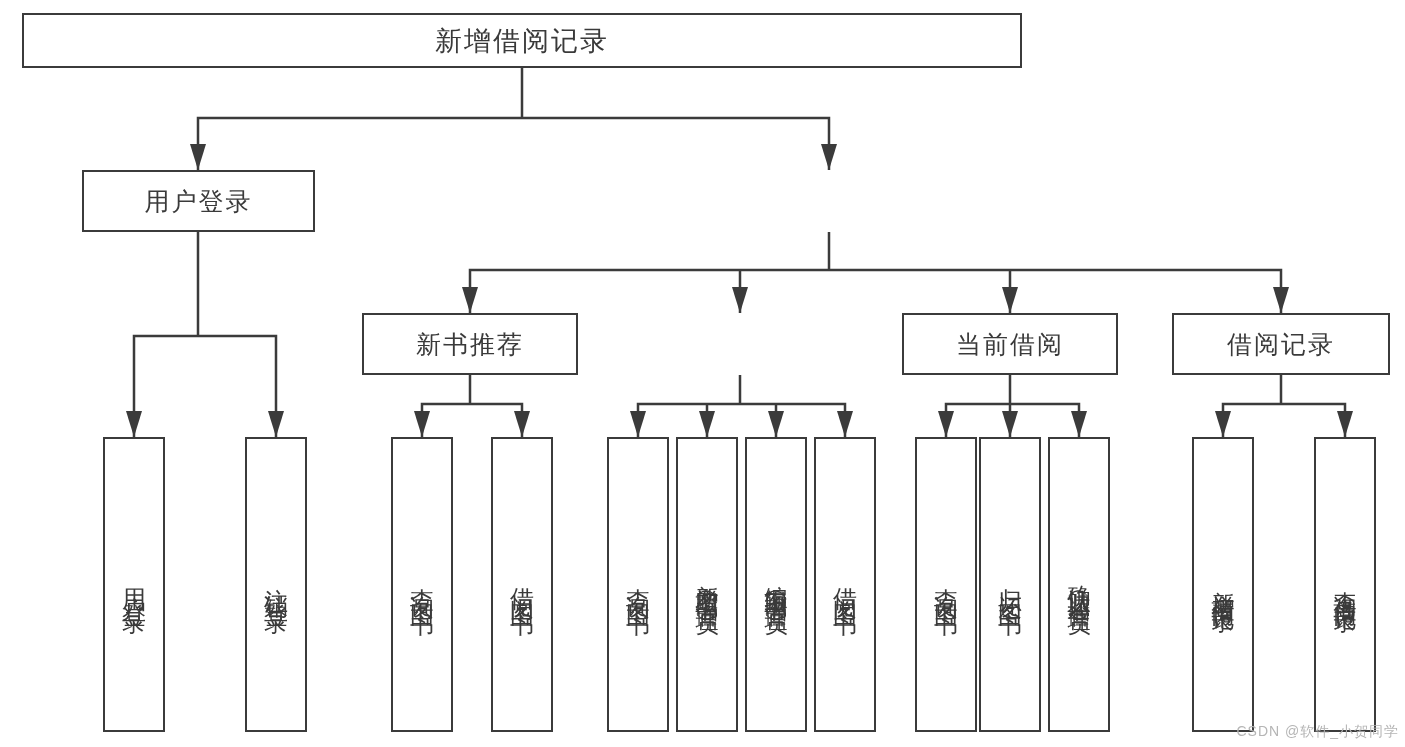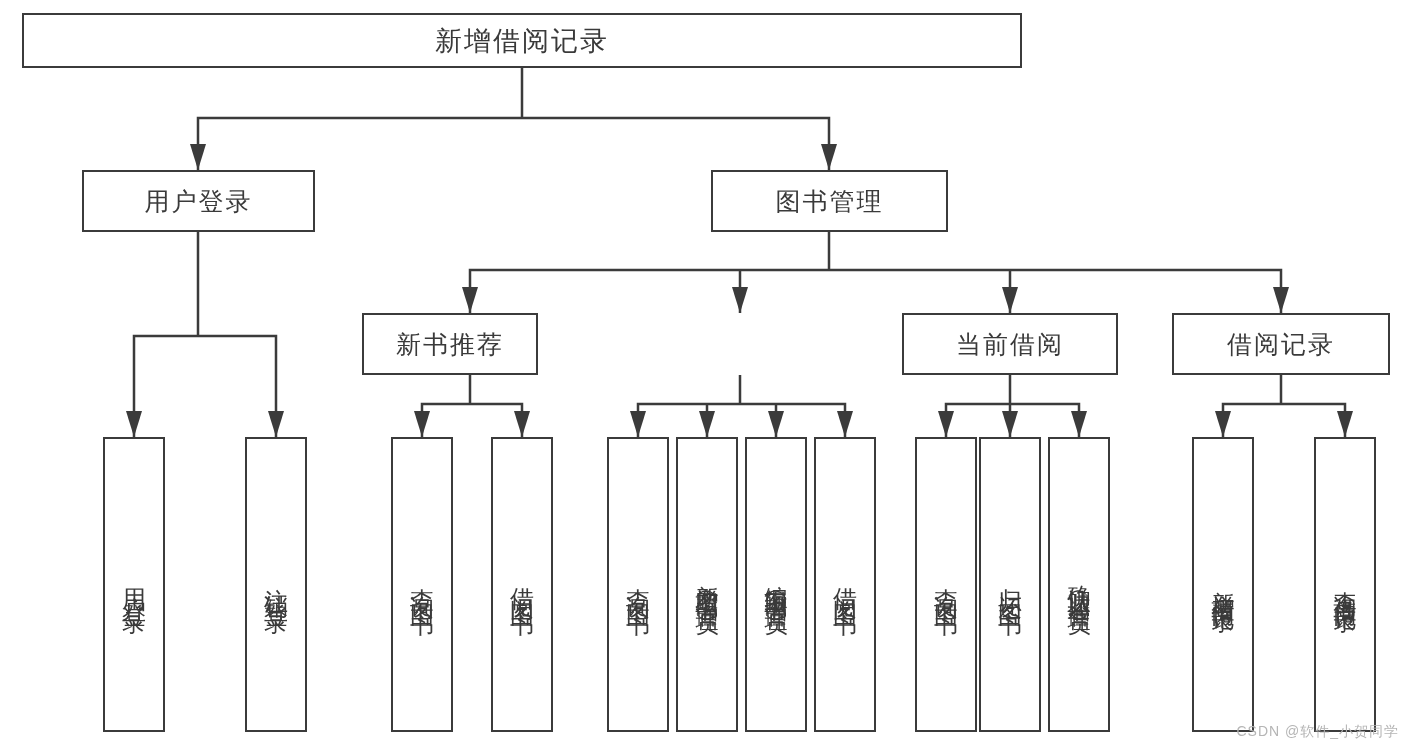--- a/index.html
+++ b/index.html
@@ -80,23 +80,22 @@
       <path d="M1002 411 L1018 411 L1010 437 Z"></path>
       <path d="M1071 411 L1087 411 L1079 437 Z"></path>
       <path d="M1215 411 L1231 411 L1223 437 Z"></path>
       <path d="M1337 411 L1353 411 L1345 437 Z"></path>
     </g>
   </svg>
 
   <div class="node h-node root-node" style="left:22px;top:13px;width:1000px;height:55px;">新增借阅记录</div>
 
   <div class="node h-node" style="left:82px;top:170px;width:233px;height:62px;">用户登录</div>
-  <div class="node h-node" style="left:711px;top:170px;width:237px;height:62px;">图书管理</div>
 
-  <div class="node h-node" style="left:362px;top:313px;width:176px;height:62px;">新书推荐</div>
+  <div class="node h-node" style="left:362px;top:313px;width:216px;height:62px;">新书推荐</div>
   <div class="node h-node" style="left:902px;top:313px;width:216px;height:62px;">当前借阅</div>
   <div class="node h-node" style="left:1172px;top:313px;width:218px;height:62px;">借阅记录</div>
 
   <div class="node v-node" style="left:103px;top:437px;width:62px;height:295px;">用户登录</div>
   <div class="node v-node" style="left:245px;top:437px;width:62px;height:295px;">注销登录</div>
 
   <div class="node v-node" style="left:391px;top:437px;width:62px;height:295px;">查询图书</div>
   <div class="node v-node" style="left:491px;top:437px;width:62px;height:295px;">借阅图书</div>
 
   <div class="node v-node" style="left:607px;top:437px;width:62px;height:295px;">查询图书</div>

